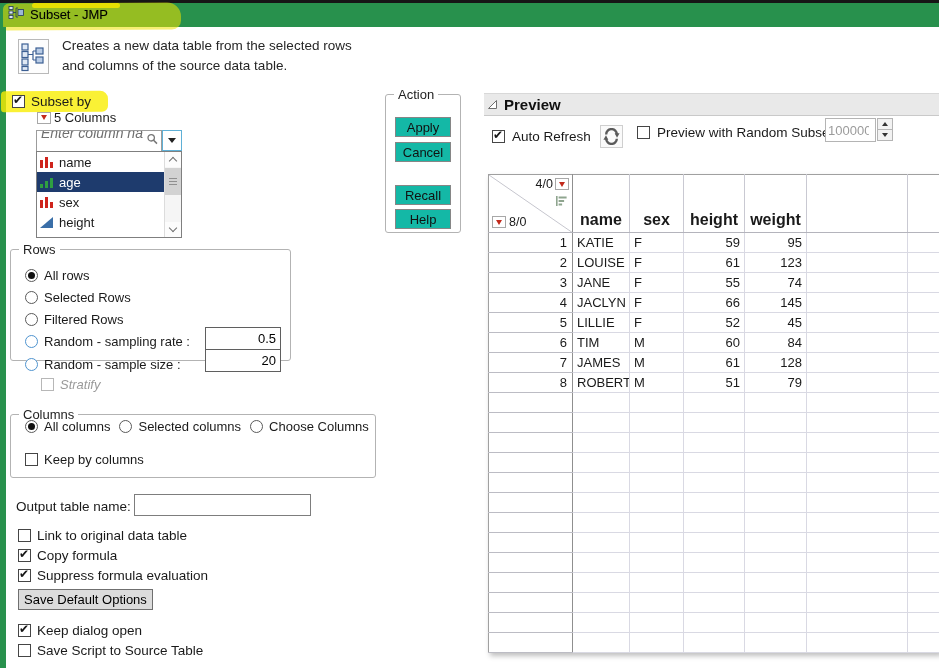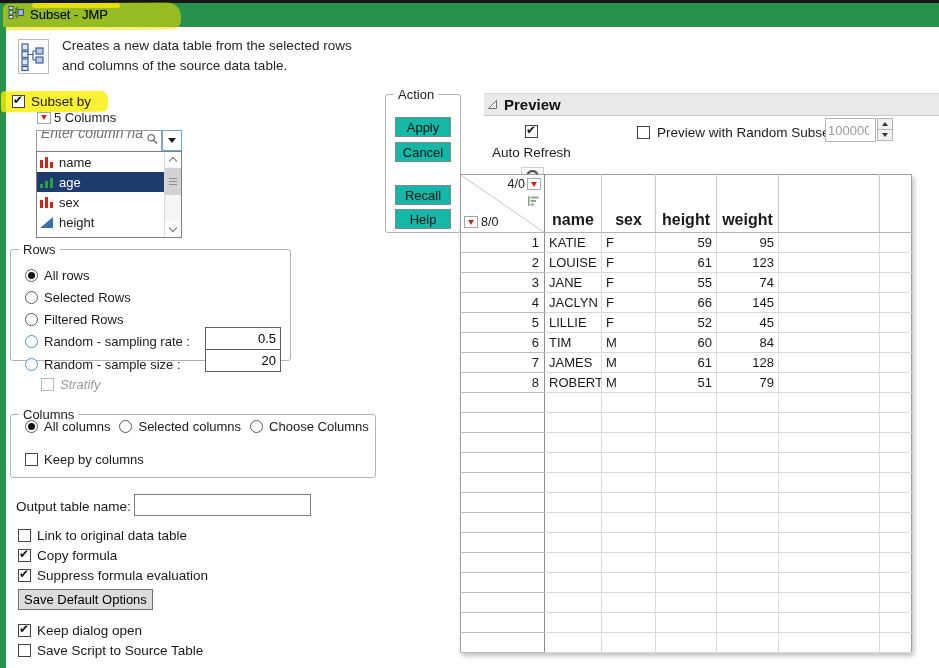--- a/index.html
+++ b/index.html
@@ -91,40 +91,40 @@
       font-family:inherit;font-size:13px;padding:0 5px;}
 
   
   #action-group{left:385px;top:94px;width:76px;height:139px;}
 
   
   #preview-band{position:absolute;left:484px;top:93px;width:455px;height:23px;background:#e9e9e9;
       border-top:1px solid #d8d8d8;border-bottom:1px solid #c9c9c9;box-sizing:border-box;
       display:flex;align-items:center;gap:6px;padding-left:3px;}
   #preview-title{font-weight:bold;font-size:15px;color:#111;}
-  #auto-refresh-row{position:absolute;left:492px;top:125px;display:flex;align-items:center;gap:7px;font-size:13.5px;flex-direction:column;}
+  #auto-refresh-row{position:absolute;left:492px;top:125px;display:flex;align-items:center;gap:7px;font-size:13.5px;}
   #refresh-btn{width:23px;height:23px;border:1px solid #cfcfcf;background:#fafafa;display:flex;
       align-items:center;justify-content:center;box-sizing:border-box;margin-left:2px;}
   #random-row{position:absolute;left:637px;top:125px;display:flex;align-items:center;gap:7px;font-size:13.5px;}
   #spinner-input{position:absolute;left:825px;top:118px;width:51px;height:24px;border:1px solid #b4b4b4;
       box-sizing:border-box;font-family:inherit;font-size:13px;color:#9b9b9b;text-align:right;padding:0 6px 0 2px;background:#fff;}
   #spinner-buttons{position:absolute;left:877px;top:118px;width:16px;height:24px;}
   .spin{position:absolute;left:0;width:16px;height:12px;background:#f2f2f2;border:1px solid #b4b4b4;
       box-sizing:border-box;display:flex;align-items:center;justify-content:center;}
   .spin.up{top:0;} .spin.down{top:11px;}
   .spin.up::after{content:"";border-left:3.5px solid transparent;border-right:3.5px solid transparent;border-bottom:4.5px solid #333;}
   .spin.down::after{content:"";border-left:3.5px solid transparent;border-right:3.5px solid transparent;border-top:4.5px solid #333;}
 
   #tab-strip{position:absolute;left:487px;top:149px;height:25px;display:flex;align-items:flex-end;gap:3px;z-index:3;}
   .tab{box-sizing:border-box;padding:0 8px;font-size:13px;border:1px solid #b9b9ab;border-bottom:none;
       background:#e8dd6e;color:#82826a;height:22px;line-height:21px;border-radius:2px 2px 0 0;white-space:nowrap;}
   .tab.active{background:#f7eb06;color:#000;border:1px solid #8f8f8f;border-bottom:none;
       height:26px;line-height:25px;margin-bottom:-1px;z-index:4;position:relative;}
 
-  #preview-table{position:absolute;left:460px;top:174px;border-collapse:collapse;table-layout:fixed;
+  #preview-table{position:absolute;left:488px;top:174px;border-collapse:collapse;table-layout:fixed;
       width:451px;background:#fff;border:1px solid #a0a0a0;box-shadow:2px 3px 5px rgba(0,0,0,.25);}
   #preview-table th,#preview-table td{box-sizing:border-box;overflow:hidden;white-space:nowrap;}
   #preview-table thead th{height:58px;vertical-align:bottom;text-align:center;font-weight:bold;font-size:16px;
       padding:0 2px 3px 2px;border-right:1px solid #c9c9d2;border-bottom:1px solid #b4b4bc;background:#fff;}
   #preview-table thead th.corner{position:relative;border-right:1px solid #8f8f8f;}
   .diag{position:absolute;left:0;top:0;}
   .c40{position:absolute;top:2px;right:3px;display:flex;align-items:center;gap:2px;font-size:12.5px;font-weight:normal;}
   .cicon{position:absolute;top:18px;right:4px;}
   .c80{position:absolute;bottom:3px;left:3px;display:flex;align-items:center;gap:3px;font-size:12.5px;font-weight:normal;}
   #preview-table td{height:20px;font-size:13px;padding:0 4px;border-right:1px solid #d9d9e3;border-bottom:1px solid #d9d9e3;}

